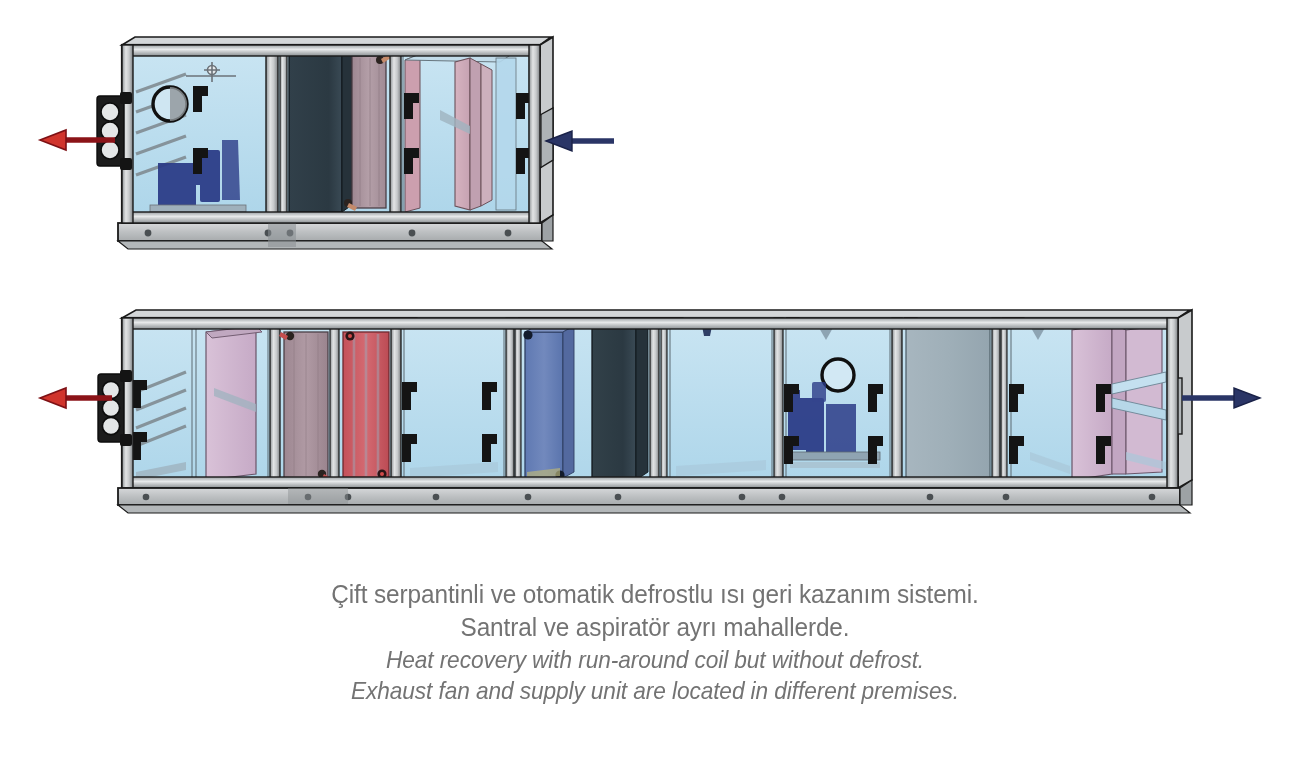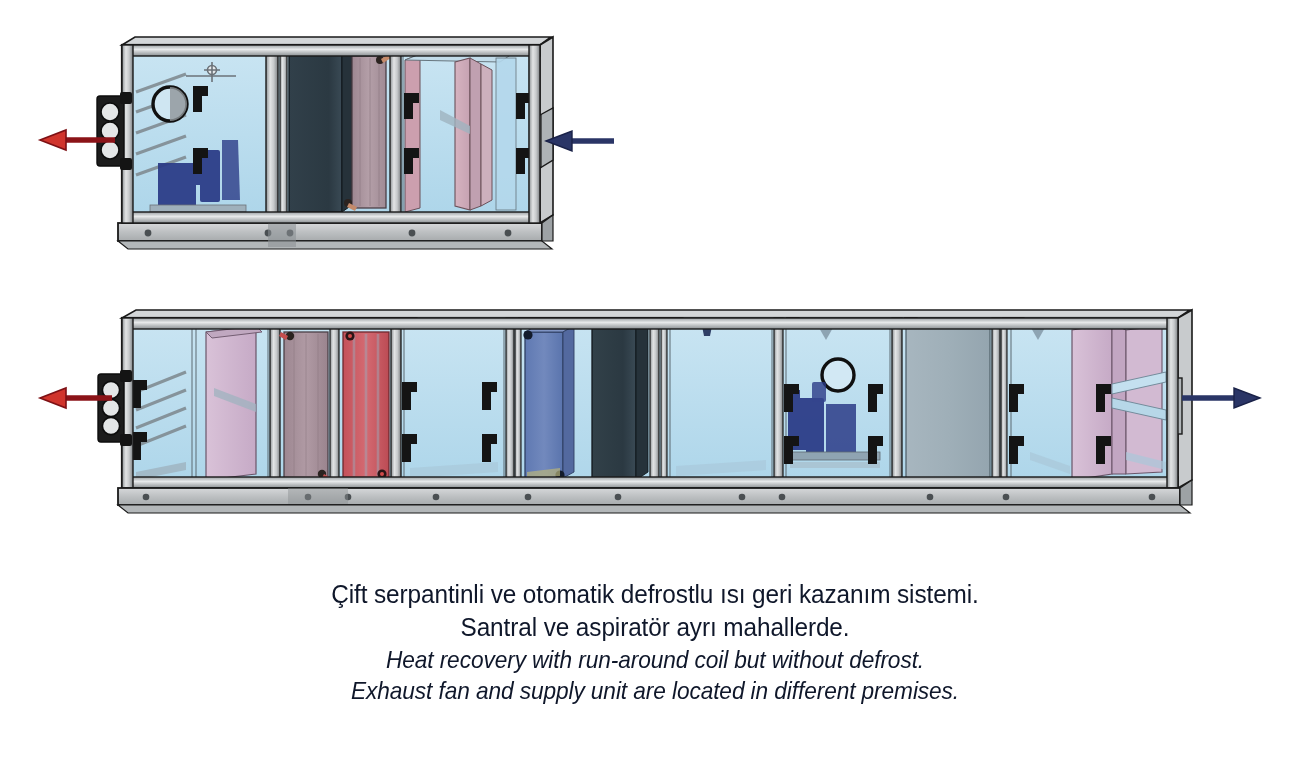--- a/index.html
+++ b/index.html
@@ -7,21 +7,21 @@
   body{
     width:1310px;height:770px;background:#ffffff;
     font-family:"Liberation Sans",sans-serif;
     overflow:hidden;position:relative;
   }
   #stage{position:relative;width:1310px;height:770px;}
 
   
   .caption-block{
     position:absolute;left:0;top:578px;width:1310px;
-    text-align:center;color:#0f172a;
+    text-align:center;color:#737373;
   }
   .cap-line{
     display:block;
     line-height:1.30;
     letter-spacing:-0.1px;
     white-space:nowrap;
   }
   .cap-bold{
     font-size:25.5px;font-weight:400;
     transform:scaleX(.955);

